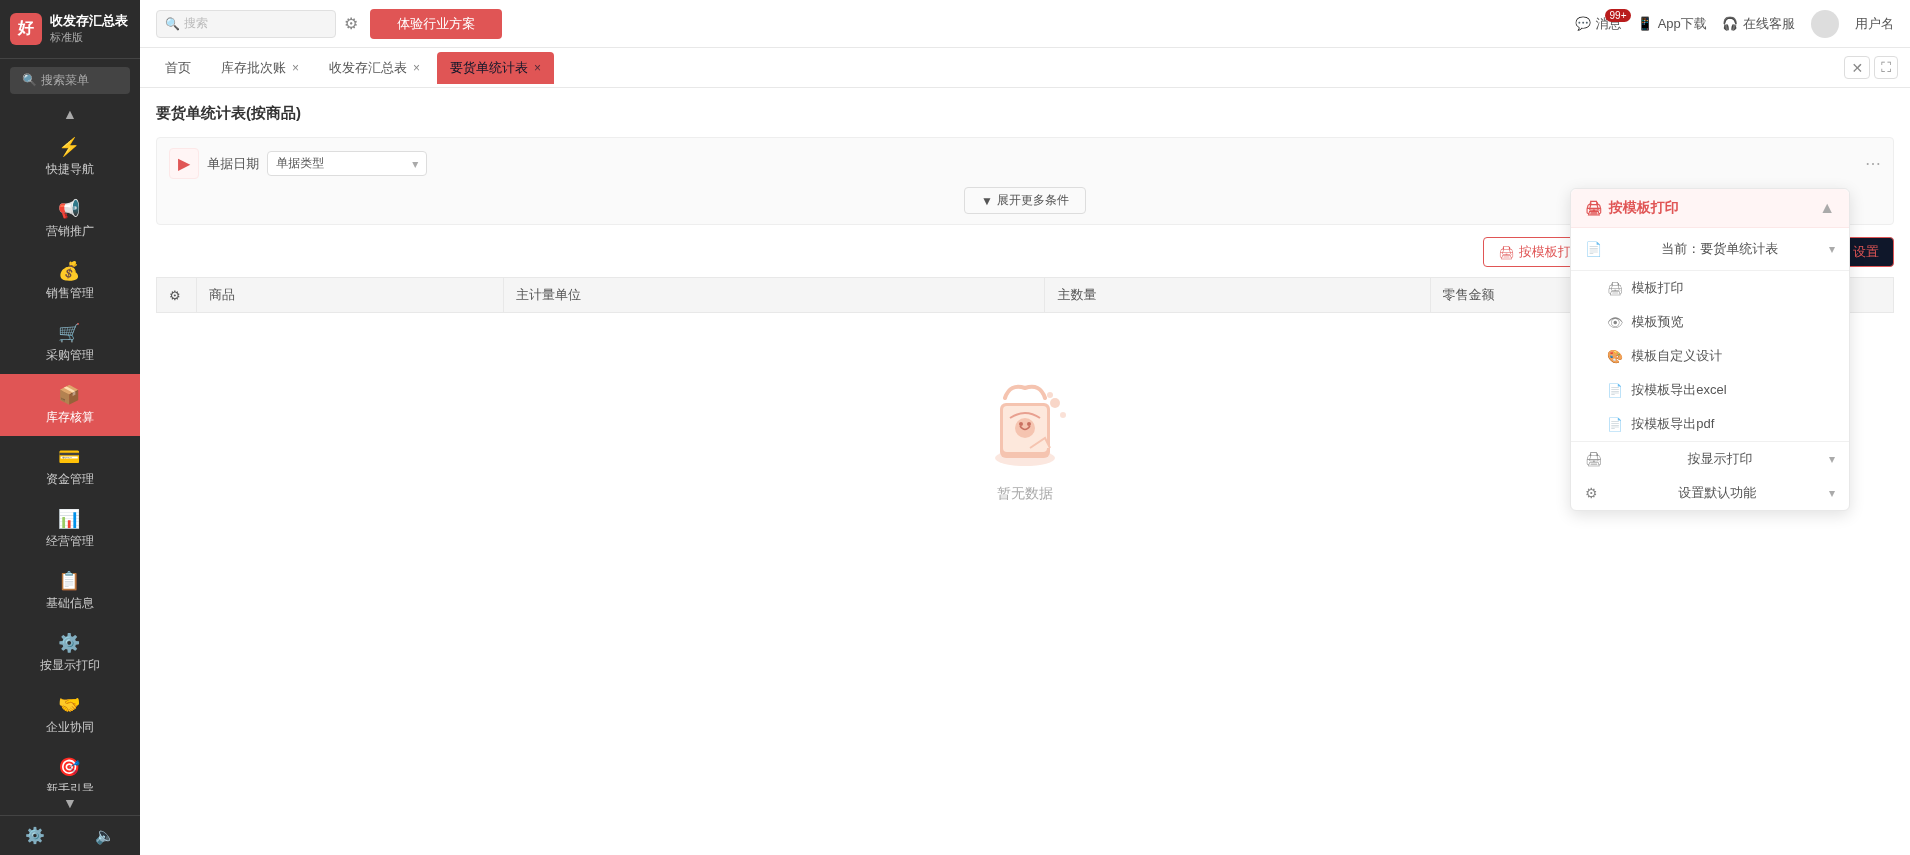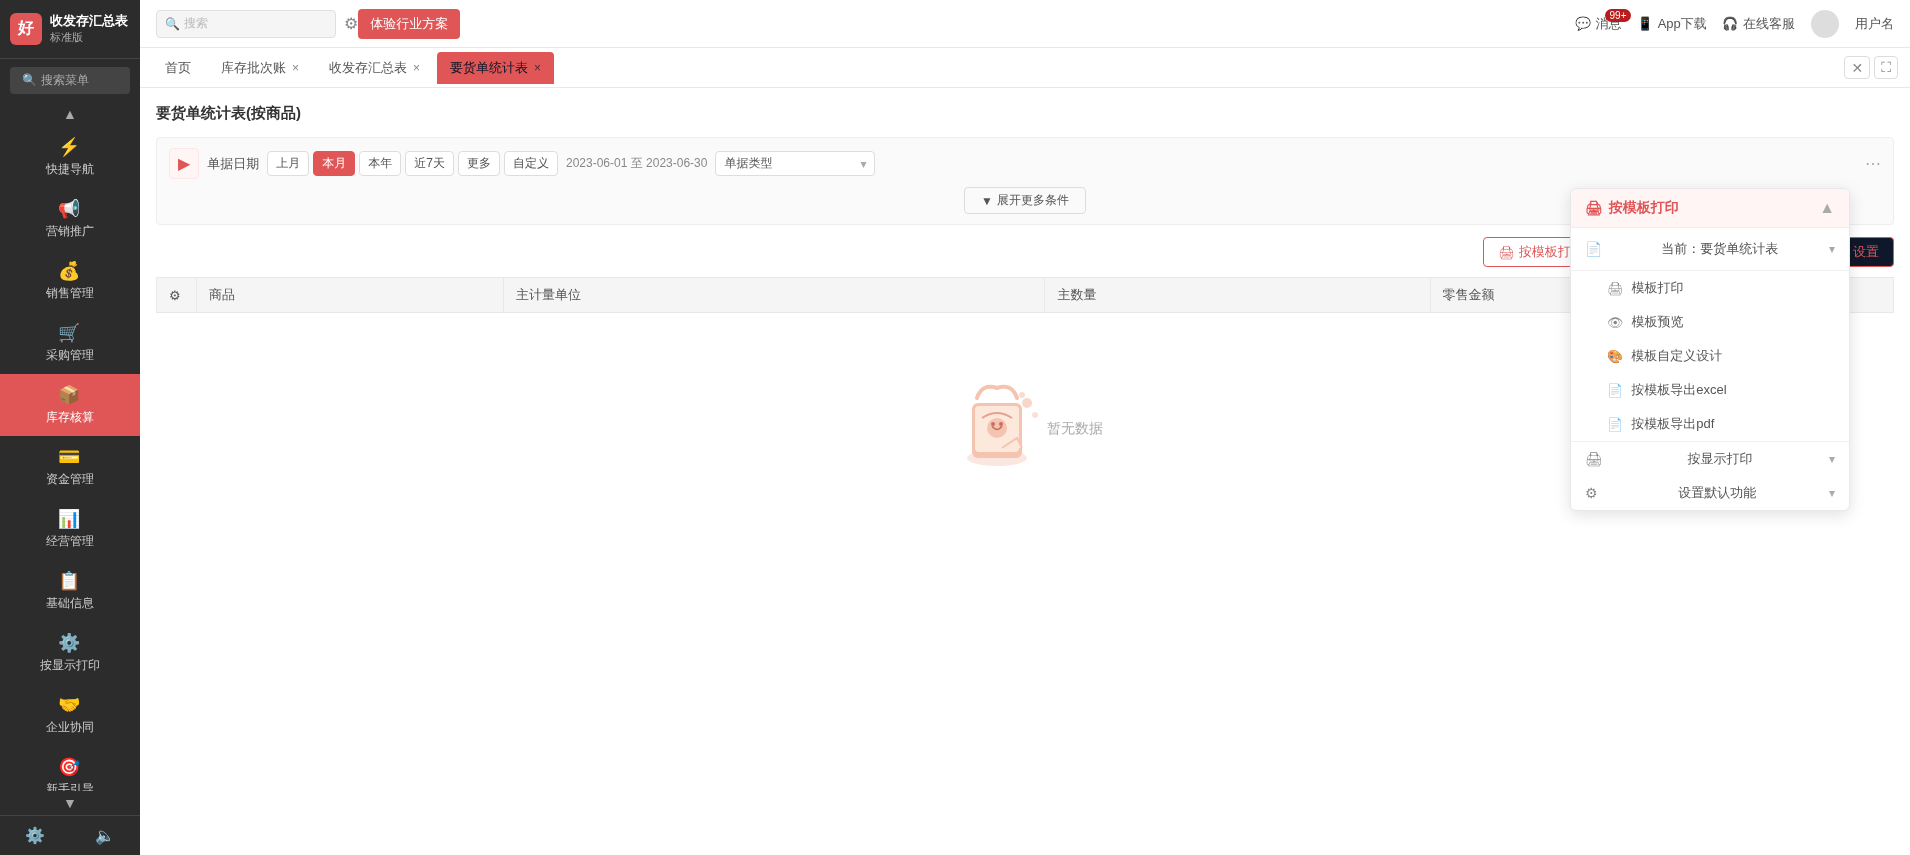--- a/index.html
+++ b/index.html
@@ -126,25 +126,26 @@
       display: flex;
       align-items: center;
     }
     .topbar-gear {
       margin-left: 8px;
       color: #888;
       cursor: pointer;
       font-size: 16px;
     }
     .topbar-trial-btn {
+      margin-left: 12px;
       background: #e05555;
       color: white;
       border: none;
       border-radius: 4px;
-      padding: 6px 12px;
+      padding: 6px 27px;
       font-size: 13px;
       cursor: pointer;
       white-space: nowrap;
     }
     .topbar-right {
       margin-left: auto;
       display: flex;
       align-items: center;
       gap: 16px;
     }
@@ -356,21 +357,21 @@
       border: 1px solid #e8e8e8;
       padding: 8px 12px;
       text-align: left;
       color: #555;
       font-weight: normal;
     }
 
     
     .empty-state {
       display: flex;
-      flex-direction: row;
+      flex-direction: column;
       align-items: center;
       justify-content: center;
       padding: 60px 0;
     }
     .empty-icon {
       width: 100px;
       height: 100px;
       margin-bottom: 12px;
     }
     .empty-text {
@@ -576,29 +577,20 @@
   <div class="page-content">
     <div class="page-title">要货单统计表(按商品)</div>
 
     <div class="filter-bar">
       <div class="filter-row">
 
         <button style="background:#fff5f5; border:1px solid #fce8e8; border-radius:4px; padding:5px 8px; cursor:pointer; color:#e05555; font-size:16px;">▶</button>
 
         <span class="filter-label">单据日期</span>
 
-        <div class="date-group">
-          <button class="date-btn">上月</button>
-          <button class="date-btn active">本月</button>
-          <button class="date-btn">本年</button>
-          <button class="date-btn">近7天</button>
-          <button class="date-btn">更多</button>
-          <button class="date-btn">自定义</button>
-          <span class="date-range">2023-06-01 至 2023-06-30</span>
-        </div>
 
         <div class="filter-select">
           <span>单据类型</span>
           <span class="arrow">▾</span>
         </div>
 
         <div style="margin-left: auto; display:flex; gap:8px;">
           <span style="color:#aaa; cursor:pointer; font-size:16px;">⋯</span>
         </div>
       </div>

